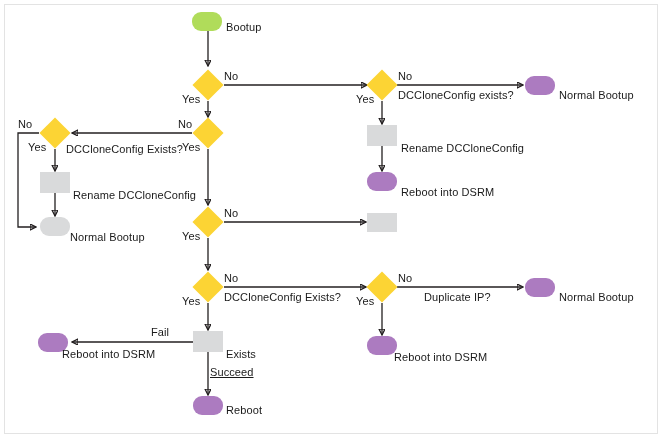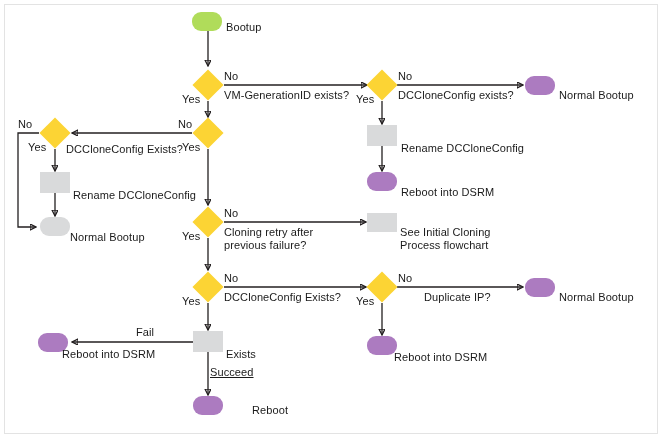--- a/index.html
+++ b/index.html
@@ -135,21 +135,20 @@
      Reboot --&gt;
     <line x1="208" y1="352" x2="208" y2="395" marker-end="url(#arrow)"></line>
   </svg>
 
   <div class="node terminal start" style="left:192px; top:12px; width:30px; height:19px;"></div>
   <div class="label" style="left:226px; top:21px;">Bootup</div>
 
   <div class="node decision" style="left:197px; top:74px; width:22px; height:22px;"></div>
   <div class="label" style="left:224px; top:70px;">No</div>
   <div class="label" style="left:182px; top:93px;">Yes</div>
-  <div class="label" style="left:224px; top:89px;">VM-GenerationID exists?</div>
 
   <div class="node decision" style="left:371px; top:74px; width:22px; height:22px;"></div>
   <div class="label" style="left:398px; top:70px;">No</div>
   <div class="label" style="left:356px; top:93px;">Yes</div>
   <div class="label" style="left:398px; top:89px;">DCCloneConfig exists?</div>
 
   <div class="node terminal purple" style="left:525px; top:76px; width:30px; height:19px;"></div>
   <div class="label" style="left:559px; top:89px;">Normal Bootup</div>
 
   <div class="node process" style="left:367px; top:125px; width:30px; height:21px;"></div>
@@ -169,46 +168,42 @@
 
   <div class="node process" style="left:40px; top:172px; width:30px; height:21px;"></div>
   <div class="label" style="left:73px; top:189px;">Rename DCCloneConfig</div>
 
   <div class="node terminal gray" style="left:40px; top:217px; width:30px; height:19px;"></div>
   <div class="label" style="left:70px; top:231px;">Normal Bootup</div>
 
   <div class="node decision" style="left:197px; top:211px; width:22px; height:22px;"></div>
   <div class="label" style="left:224px; top:207px;">No</div>
   <div class="label" style="left:182px; top:230px;">Yes</div>
-  <div class="label" style="left:224px; top:226px;">Cloning retry after
-previous failure?</div>
 
   <div class="node process" style="left:367px; top:213px; width:30px; height:19px;"></div>
-  <div class="label" style="left:400px; top:226px;">See Initial Cloning
-Process flowchart</div>
 
   <div class="node decision" style="left:197px; top:276px; width:22px; height:22px;"></div>
   <div class="label" style="left:224px; top:272px;">No</div>
   <div class="label" style="left:182px; top:295px;">Yes</div>
   <div class="label" style="left:224px; top:291px;">DCCloneConfig Exists?</div>
 
   <div class="node decision" style="left:371px; top:276px; width:22px; height:22px;"></div>
   <div class="label" style="left:398px; top:272px;">No</div>
   <div class="label" style="left:356px; top:295px;">Yes</div>
   <div class="label" style="left:398px; top:291px;margin-left:26px;">Duplicate IP?</div>
 
   <div class="node terminal purple" style="left:525px; top:278px; width:30px; height:19px;"></div>
   <div class="label" style="left:559px; top:291px;">Normal Bootup</div>
 
   <div class="node terminal purple" style="left:367px; top:336px; width:30px; height:19px;"></div>
   <div class="label" style="left:394px; top:351px;">Reboot into DSRM</div>
 
   <div class="node process" style="left:193px; top:331px; width:30px; height:21px;"></div>
   <div class="label" style="left:226px; top:348px;">Exists</div>
-  <div class="label" style="left:136px; top:326px;">Fail</div>
+  <div class="label" style="left:151px; top:326px;">Fail</div>
   <div class="label" style="left:210px; top:366px;text-decoration:underline;">Succeed</div>
 
   <div class="node terminal purple" style="left:38px; top:333px; width:30px; height:19px;"></div>
   <div class="label" style="left:62px; top:348px;">Reboot into DSRM</div>
 
   <div class="node terminal purple" style="left:193px; top:396px; width:30px; height:19px;"></div>
-  <div class="label" style="left:226px; top:404px;margin-left:26px;">Reboot</div>
+  <div class="label" style="left:226px; top:404px;">Reboot</div>
 </div>
 
 </body></html>

